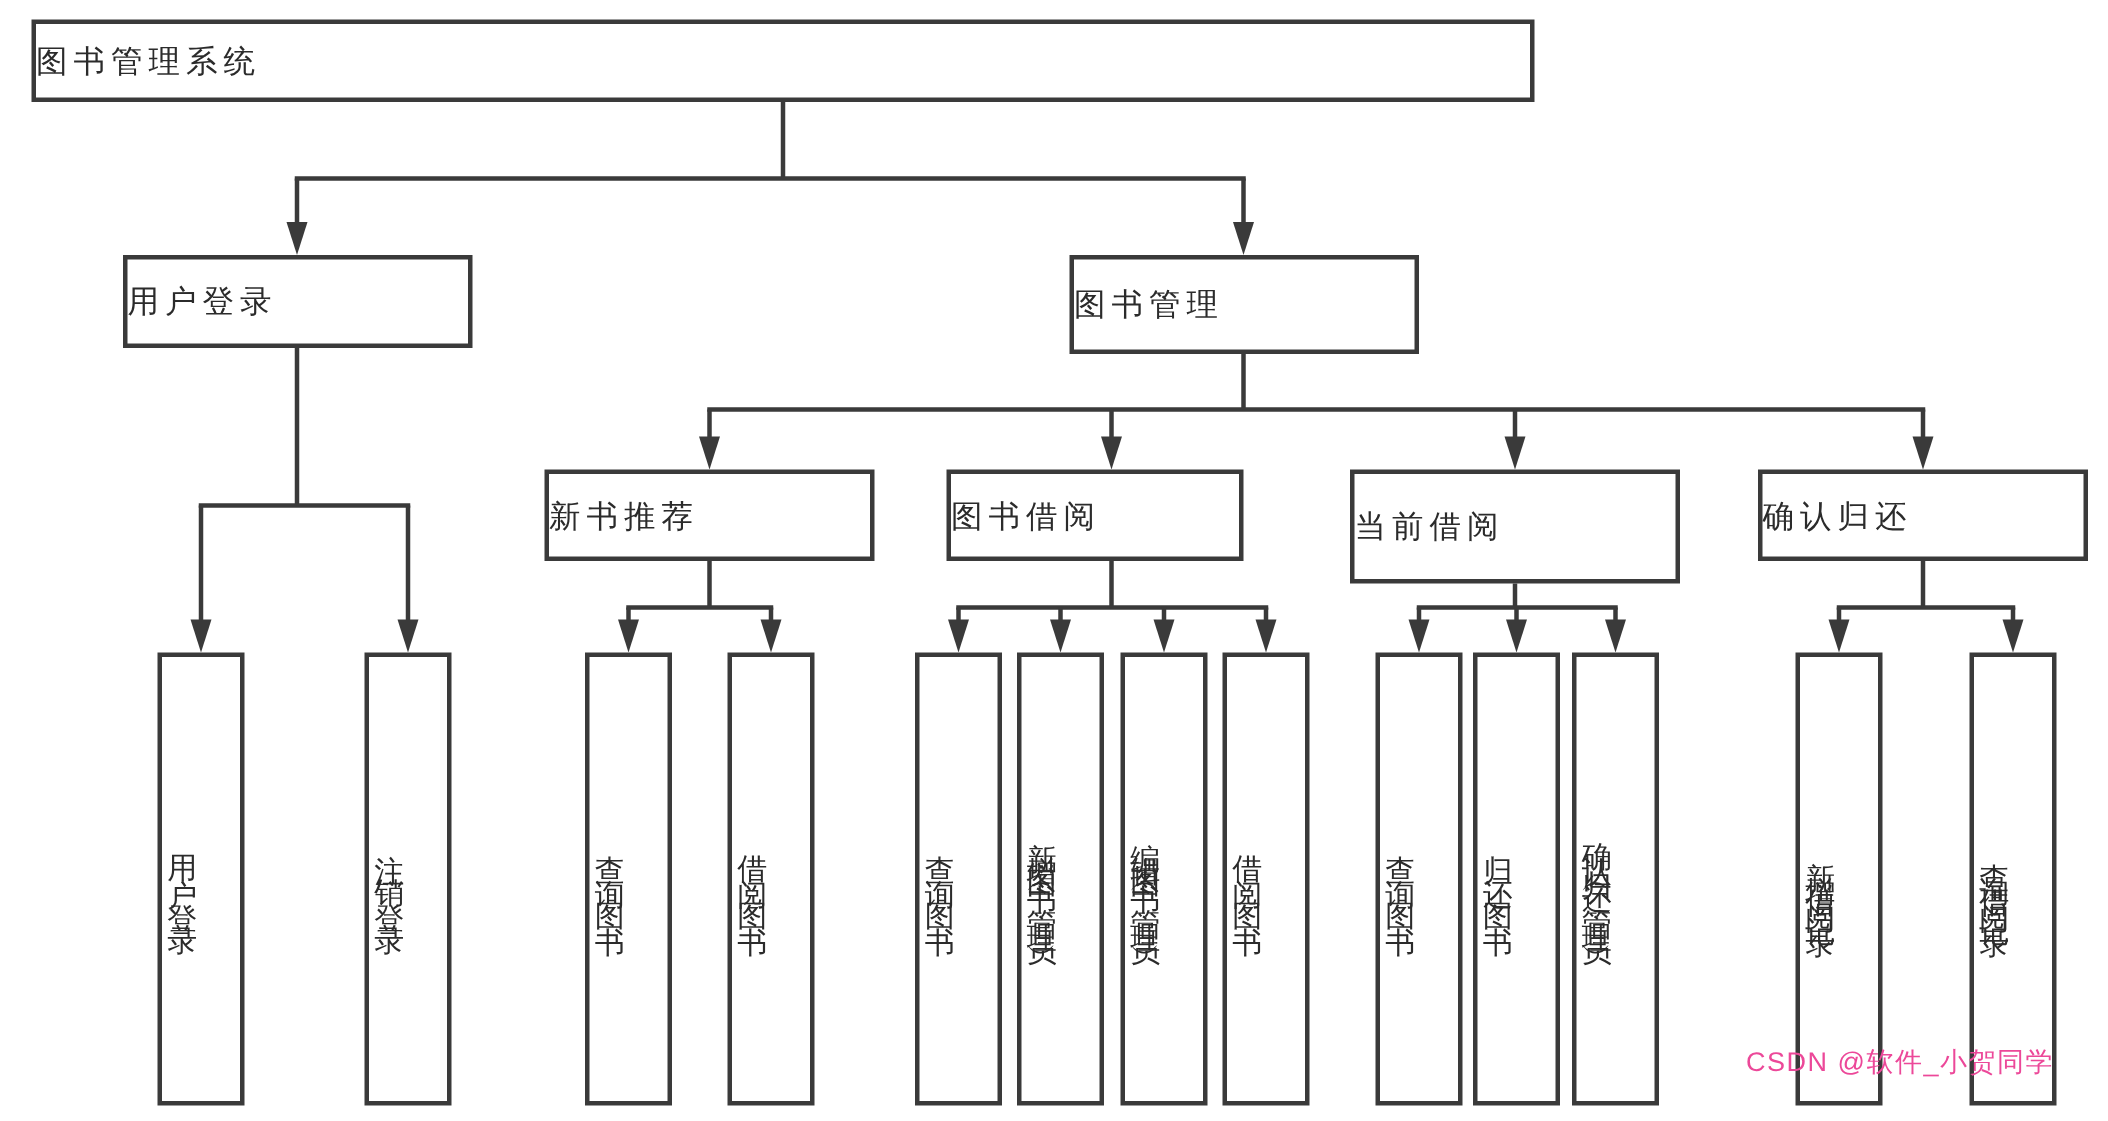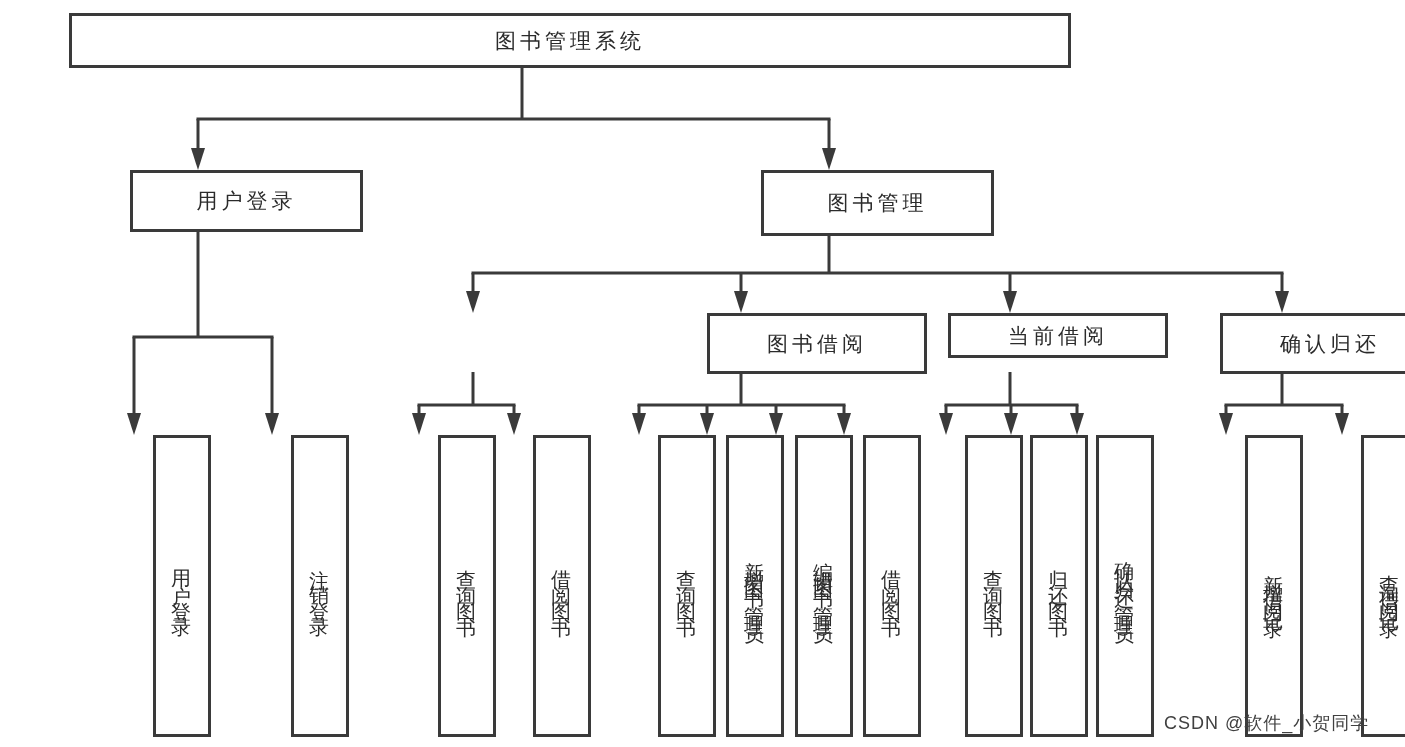--- a/index.html
+++ b/index.html
@@ -2,36 +2,35 @@
 <html><head>
 <meta charset="utf-8">
 <style>
   html,body{margin:0;padding:0;background:#ffffff;}
   .stage{
     position:relative;width:1405px;height:747px;background:#ffffff;
     font-family:"Liberation Sans","DejaVu Sans",sans-serif;color:#2b2b2b;overflow:hidden;
   }
   .box{
     position:absolute;box-sizing:border-box;background:#ffffff;
-    border:3px solid #3a3a3a;display:flex;align-items:center;justify-content:center;
+    border:3px solid #3a3a3a;display:flex;align-items:center;
     z-index:2;
-    margin-left:48px;
   }
   .h-label{font-size:21px;letter-spacing:4px;white-space:nowrap;color:#2b2b2b;}
   .v-box span{
     writing-mode:vertical-rl;text-orientation:mixed;
     font-size:20px;color:#2b2b2b;white-space:nowrap;
   }
   .vt4{letter-spacing:16px;}
   .vt6{letter-spacing:9px;}
   .vt9{letter-spacing:9px;}
   .connector-layer{position:absolute;left:0;top:0;z-index:1;pointer-events:none;}
   .watermark{
-    position:absolute;left:1164px;top:711px;z-index:3;
-    font-size:18px;letter-spacing:1px;color:#404040;white-space:nowrap;
+    position:absolute;left:1164px;top:696px;z-index:3;
+    font-size:18px;letter-spacing:1px;color:#ec4899;white-space:nowrap;
   }
 </style>
 </head>
 <body>
 
 <div class="stage">
 
   <svg class="connector-layer" width="1405" height="747" viewBox="0 0 1405 747">
     <g stroke="#3a3a3a" stroke-width="3" fill="none">
 
@@ -102,24 +101,27 @@
     <span class="h-label">图书管理系统</span>
   </div>
 
   <div class="box" style="left:82px;top:170px;width:233px;height:62px">
     <span class="h-label">用户登录</span>
   </div>
   <div class="box" style="left:713px;top:170px;width:233px;height:66px">
     <span class="h-label">图书管理</span>
   </div>
 
-  <div class="box" style="left:659px;top:313px;width:220px;height:61px">
+  <div class="box" style="left:363px;top:313px;width:220px;height:61px">
+    <span class="h-label">新书推荐</span>
+  </div>
+  <div class="box" style="left:631px;top:313px;width:198px;height:61px">
     <span class="h-label">图书借阅</span>
   </div>
-  <div class="box" style="left:900px;top:313px;width:220px;height:45px">
+  <div class="box" style="left:900px;top:313px;width:220px;height:76px">
     <span class="h-label">当前借阅</span>
   </div>
   <div class="box" style="left:1172px;top:313px;width:220px;height:61px">
     <span class="h-label">确认归还</span>
   </div>
 
   <div class="box v-box" style="left:105px;top:435px;width:58px;height:302px">
     <span class="vt4">用户登录</span>
   </div>
   <div class="box v-box" style="left:243px;top:435px;width:58px;height:302px">

